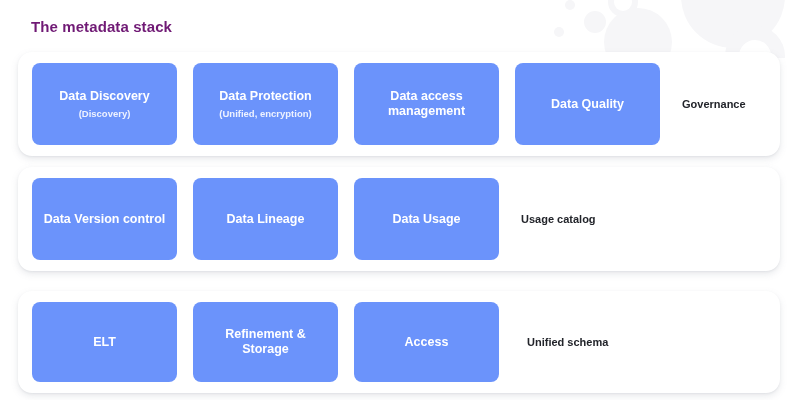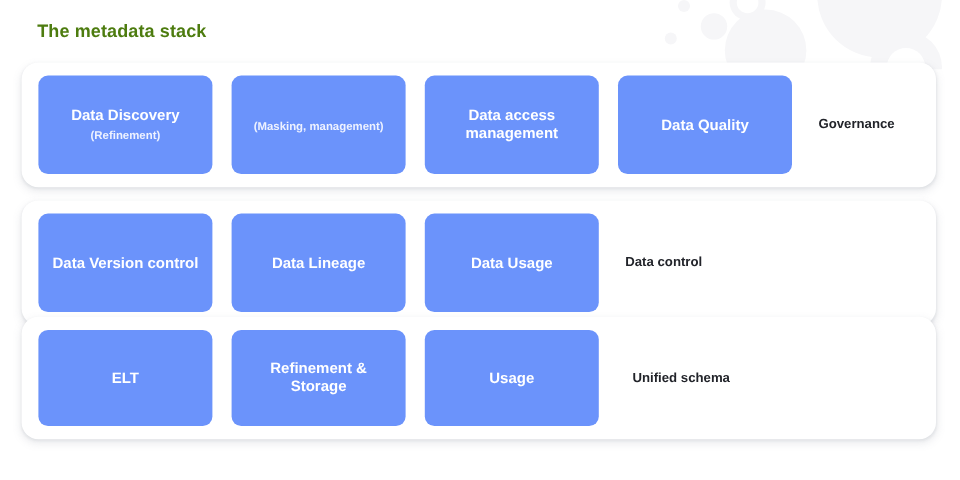--- a/index.html
+++ b/index.html
@@ -32,37 +32,37 @@
     inset: 0;
     z-index: 2;
   }
 
   .page-title {
     position: absolute;
     left: 31px;
     top: 18px;
     font-size: 15px;
     font-weight: bold;
-    color: #4d7c0f;
+    color: #701a75;
     letter-spacing: 0.1px;
   }
 
   
   .row-card {
     position: absolute;
     left: 18px;
     width: 762px;
     background: #ffffff;
     border-radius: 14px;
     box-shadow: 0 3px 7px rgba(120,125,140,0.17), 0 1px 2px rgba(120,125,140,0.10);
     box-sizing: border-box;
   }
   .row-1 { top: 52px;  height: 104px; }
   .row-2 { top: 167px; height: 104px; }
-  .row-3 { top: 264px; height: 102px; }
+  .row-3 { top: 291px; height: 102px; }
 
   .row-inner {
     position: absolute;
     left: 14px;
     top: 11px;
     right: 14px;
     bottom: 11px;
     display: flex;
     align-items: stretch;
     font-weight: bold;
@@ -127,24 +127,25 @@
 </div>
 
 <div class="page">
 
   <div class="page-title">The metadata stack</div>
 
   <div class="row-card row-1">
     <div class="row-inner">
       <div class="tile">
         <span class="tile-label">Data Discovery</span>
-        <span class="tile-sub">(Refinement)</span>
+        <span class="tile-sub">(Discovery)</span>
       </div>
       <div class="tile">
-        <span class="tile-sub">(Masking, management)</span>
+        <span class="tile-label">Data Protection</span>
+        <span class="tile-sub">(Unified, encryption)</span>
       </div>
       <div class="tile">
         <span class="tile-label">Data access management</span>
       </div>
       <div class="tile">
         <span class="tile-label">Data Quality</span>
       </div>
       <div class="row-tag">Governance</div>
     </div>
   </div>
@@ -153,32 +154,32 @@
     <div class="row-inner">
       <div class="tile">
         <span class="tile-label">Data Version control</span>
       </div>
       <div class="tile">
         <span class="tile-label">Data Lineage</span>
       </div>
       <div class="tile">
         <span class="tile-label">Data Usage</span>
       </div>
-      <div class="row-tag">Data control</div>
+      <div class="row-tag">Usage catalog</div>
     </div>
   </div>
 
   <div class="row-card row-3">
     <div class="row-inner">
       <div class="tile">
         <span class="tile-label">ELT</span>
       </div>
       <div class="tile">
         <span class="tile-label">Refinement &amp; Storage</span>
       </div>
       <div class="tile">
-        <span class="tile-label">Usage</span>
+        <span class="tile-label">Access</span>
       </div>
       <div class="row-tag">Unified schema</div>
     </div>
   </div>
 
 </div>
 
 </body></html>

